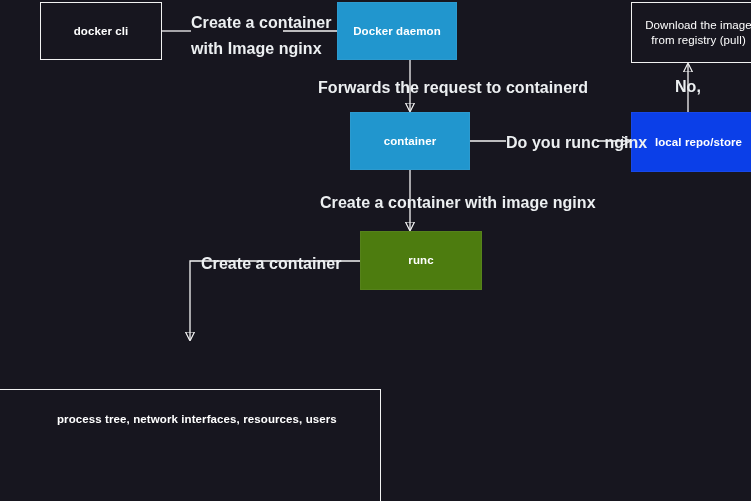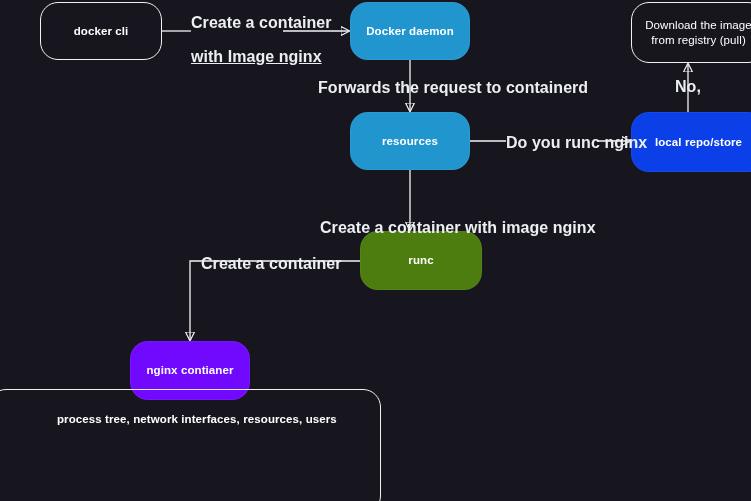--- a/index.html
+++ b/index.html
@@ -20,21 +20,20 @@
     box-sizing: border-box;
     display: flex;
     align-items: center;
     justify-content: center;
     text-align: center;
     color: #ffffff;
     font-size: 11.5px;
     font-weight: 700;
     line-height: 15px;
     letter-spacing: 0.1px;
-    border-radius: 18px;
   }
   .node.outline {
     border: 1.4px solid #f2f2f2;
     background: transparent;
   }
   .node.filled { border: 1px solid rgba(255,255,255,0.05); }
   .edge-label {
     position: absolute;
     color: #eceff1;
     font-size: 16px;
@@ -80,55 +79,52 @@
 
     <line x1="410" y1="170" x2="410" y2="230" marker-end="url(#arrow)"></line>
 
     <polyline points="360,261 190,261 190,340" marker-end="url(#arrow)"></polyline>
   </svg>
 
   <div class="node outline" style="left:40px; top:2px; width:122px; height:58px;">
     <span>docker cli</span>
   </div>
 
-  <div class="node filled" style="left:350px; top:2px; width:120px; height:58px; background:#2196ce;">
+  <div class="node filled" style="left:337px; top:2px; width:120px; height:58px; background:#2196ce;">
     <span>Docker daemon</span>
   </div>
 
   <div class="node outline" style="left:631px; top:2px; width:135px; height:61px; padding:0 6px;">
     <span style="font-weight:400; font-size:11.5px;">Download the image from registry  (pull)</span>
   </div>
 
   <div class="node filled" style="left:350px; top:112px; width:120px; height:58px; background:#2196ce;">
-    <span>resources</span>
+    <span>container</span>
   </div>
 
   <div class="node filled" style="left:631px; top:112px; width:135px; height:60px; background:#0b3fe8;">
     <span style="">local repo/store</span>
   </div>
 
   <div class="node filled" style="left:360px; top:231px; width:122px; height:59px; background:#4d7c0f;">
     <span>runc</span>
   </div>
 
-  <div class="node filled" style="left:130px; top:341px; width:120px; height:59px; background:#7209ff;">
-    <span>nginx contianer</span>
-  </div>
 
   <div class="node outline" style="left:-12px; top:389px; width:393px; height:125px; align-items:flex-start; justify-content:flex-start;">
     <span style="margin:22px 0 0 68px;">process tree, network interfaces, resources, users</span>
   </div>
 
   <div class="edge-label" style="left:191px; top:14px;">Create a container</div>
 
-  <div class="edge-label" style="left:191px; top:48px;text-decoration:underline;">with Image nginx</div>
+  <div class="edge-label" style="left:191px; top:40px;">with Image nginx</div>
 
   <div class="edge-label" style="left:318px; top:79px;">Forwards the request to containerd</div>
 
   <div class="edge-label" style="left:506px; top:134px;">Do you runc nginx</div>
 
   <div class="edge-label" style="left:675px; top:78px;">No,</div>
 
-  <div class="edge-label" style="left:320px; top:194px;margin-top:25px;">Create a container with image nginx</div>
+  <div class="edge-label" style="left:320px; top:194px;">Create a container with image nginx</div>
 
   <div class="edge-label" style="left:201px; top:255px;">Create a container</div>
 
 </div>
 
 </body></html>

